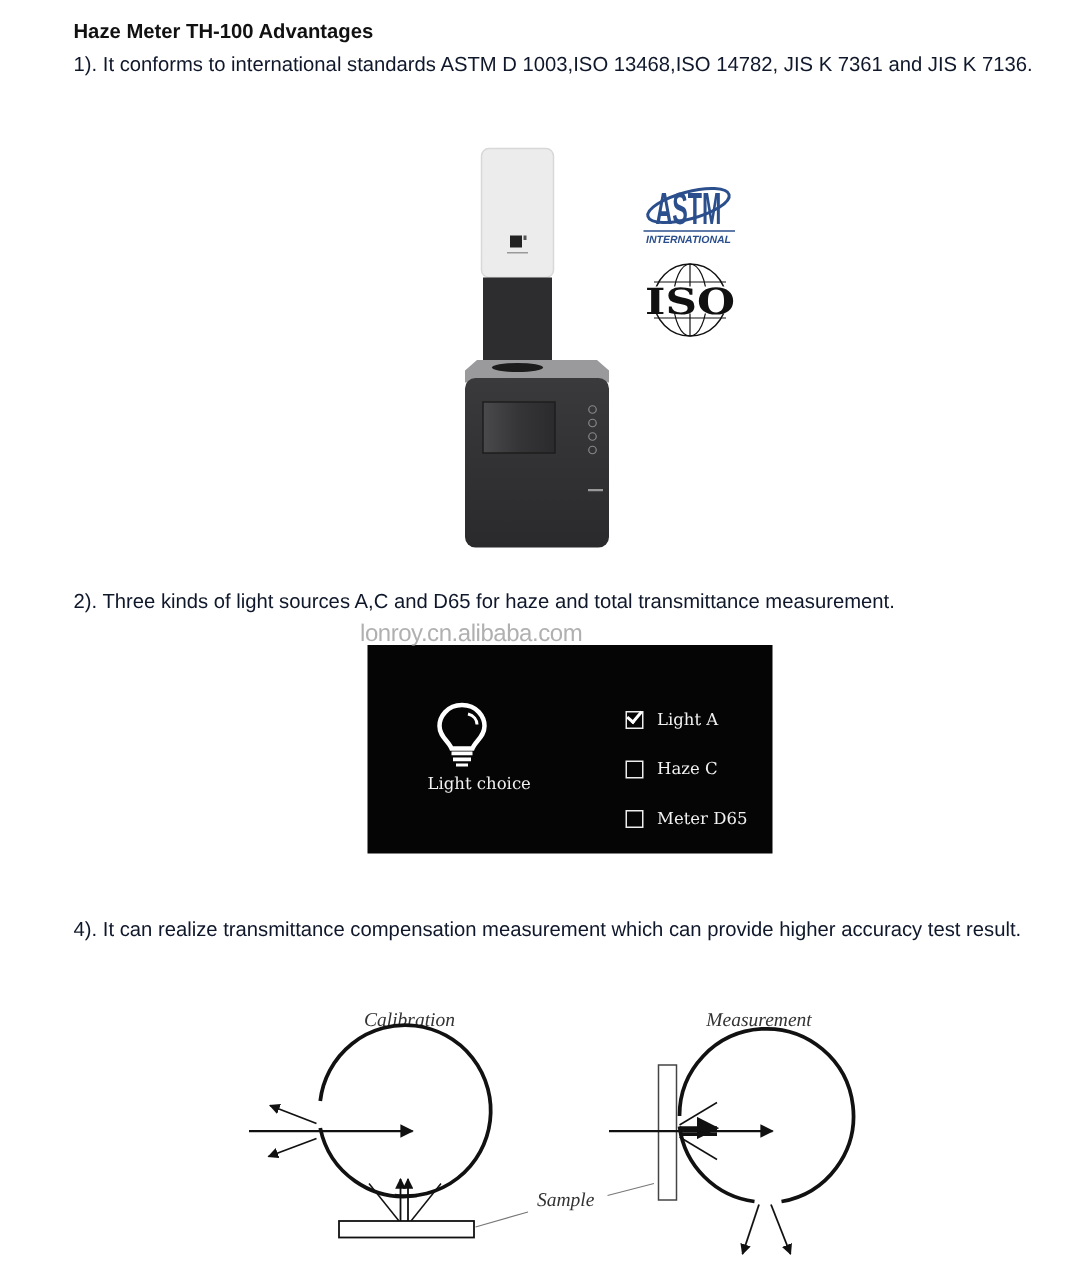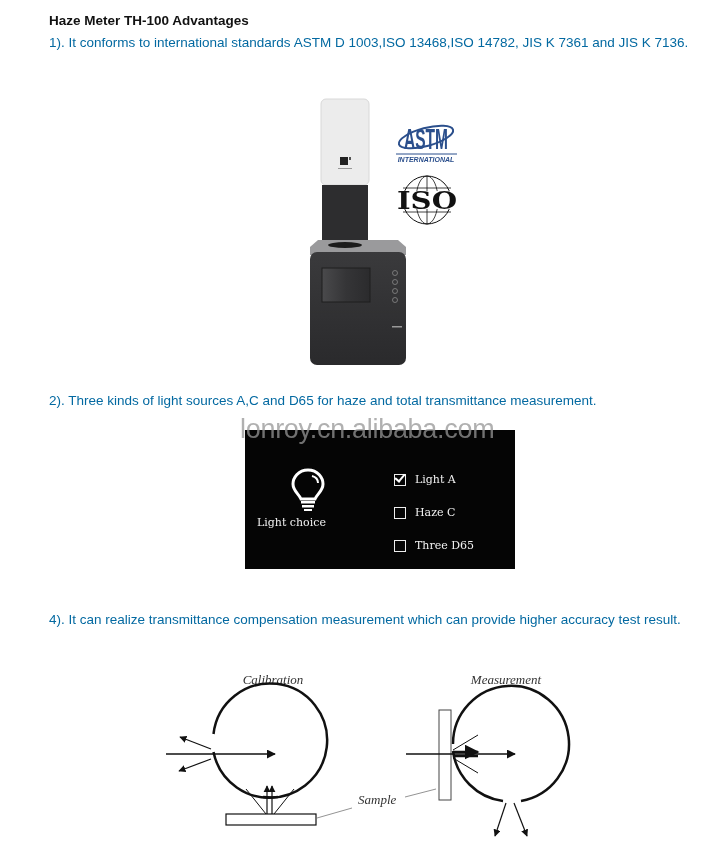--- a/index.html
+++ b/index.html
@@ -1,35 +1,35 @@
 <!DOCTYPE html>
 <html><head>
 <meta charset="utf-8">
 <style>
   html, body { margin:0; padding:0; background:#ffffff; }
   body { width:720px; height:857px; position:relative; overflow:hidden;
          font-family:"Liberation Sans", sans-serif; color:#222; }
   .abs { position:absolute; }
   .title { left:49px; top:13px; font-size:13.5px; font-weight:bold; color:#111; white-space:nowrap; }
-  .para { left:49px; font-size:13.5px; line-height:19px; color:#0369a1; width:660px; }
+  .para { left:49px; font-size:13.5px; line-height:19px; color:#0f172a; width:660px; }
   #p1 { top:33px; }
   #p2 { top:391px; }
   #p3 { top:610px; }
 
   
   .device { left:308px; top:97px; width:100px; height:270px; }
-  .logos { left:391px; top:104px; width:72px; height:126px; }
+  .logos { left:424px; top:104px; width:72px; height:126px; }
 
   
   .panel { left:245px; top:430px; width:270px; height:139px; background:#050505; }
-  .watermark { left:240px; top:414px; width:245px; text-align:right; font-size:27px;
+  .watermark { left:240px; top:414px; width:245px; text-align:left; font-size:16px;
                color:rgba(150,150,150,0.75); font-family:"Liberation Sans", sans-serif;
                letter-spacing:-0.3px; white-space:nowrap; }
   .panel-label { color:#f2f2f2; font-family:"DejaVu Serif", serif; font-size:11px; position:absolute; white-space:nowrap; }
-  .opt { position:absolute; left:103px; display:flex; align-items:flex-end;padding-left:46px; }
+  .opt { position:absolute; left:126px; display:flex; align-items:flex-end;padding-left:46px; }
   .opt .box { width:10px; height:10px; border:1.5px solid #eee; margin-right:9px; position:relative; }
   .opt .box.checked::after { content:""; position:absolute; left:2px; top:-3px; width:4px; height:8px;
        border-right:2px solid #fff; border-bottom:2px solid #fff; transform:rotate(40deg); }
   .opt span.lbl { color:#f2f2f2; font-family:"DejaVu Serif", serif; font-size:11px; }
 
   
   .diagram { left:148px; top:665px; width:440px; height:192px;font-style:italic; }
   .diag-text { font-family:"Liberation Serif", serif; font-size:13px; fill:#333; }
 </style>
 </head>
@@ -99,33 +99,33 @@
 <div class="abs para" id="p2">2). Three kinds of light sources A,C and D65 for haze and total transmittance measurement.</div>
 
 <div class="abs panel">
   <svg style="position:absolute; left:45px; top:38px;" width="36" height="44" viewBox="0 0 36 44">
     <path d="M18 2 C8 2 3 10 3 16 C3 23 9 26 11 31 L25 31 C27 26 33 23 33 16 C33 10 28 2 18 2 Z" fill="none" stroke="#fff" stroke-width="3"></path>
     <path d="M22 8 C26 9 28 12 28 15" fill="none" stroke="#fff" stroke-width="2"></path>
     <rect x="11" y="33" width="14" height="2.5" fill="#fff"></rect>
     <rect x="12" y="37" width="12" height="2.5" fill="#fff"></rect>
     <rect x="14" y="41" width="8" height="2" fill="#fff"></rect>
   </svg>
-  <div class="panel-label" style="left:12px; top:86px;">Light choice</div>
+  <div class="panel-label" style="left:40px; top:86px;">Light choice</div>
 
   <div class="opt" style="top:43px;">
     <div class="box checked"></div>
     <span class="lbl">Light A</span>
   </div>
   <div class="opt" style="top:76px;">
     <div class="box"></div>
     <span class="lbl">Haze C</span>
   </div>
   <div class="opt" style="top:109px;">
     <div class="box"></div>
-    <span class="lbl">Three D65</span>
+    <span class="lbl">Meter D65</span>
   </div>
 </div>
 <div class="abs watermark">lonroy.cn.alibaba.com</div>
 
 <div class="abs para" id="p3">4). It can realize transmittance compensation measurement which can provide higher accuracy test result.</div>
 
 <div class="abs diagram">
   <svg width="440" height="192" viewBox="150 665 440 192">
     <defs>
       <marker id="ah" viewBox="0 0 10 10" refX="9" refY="5" markerWidth="6" markerHeight="6" orient="auto">

